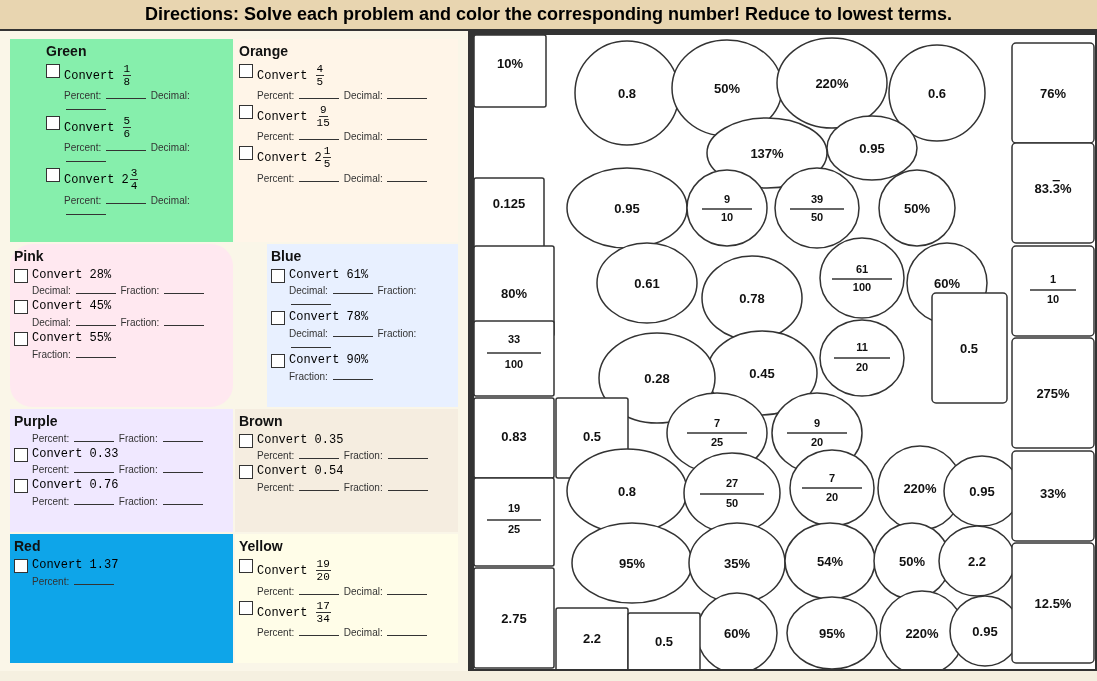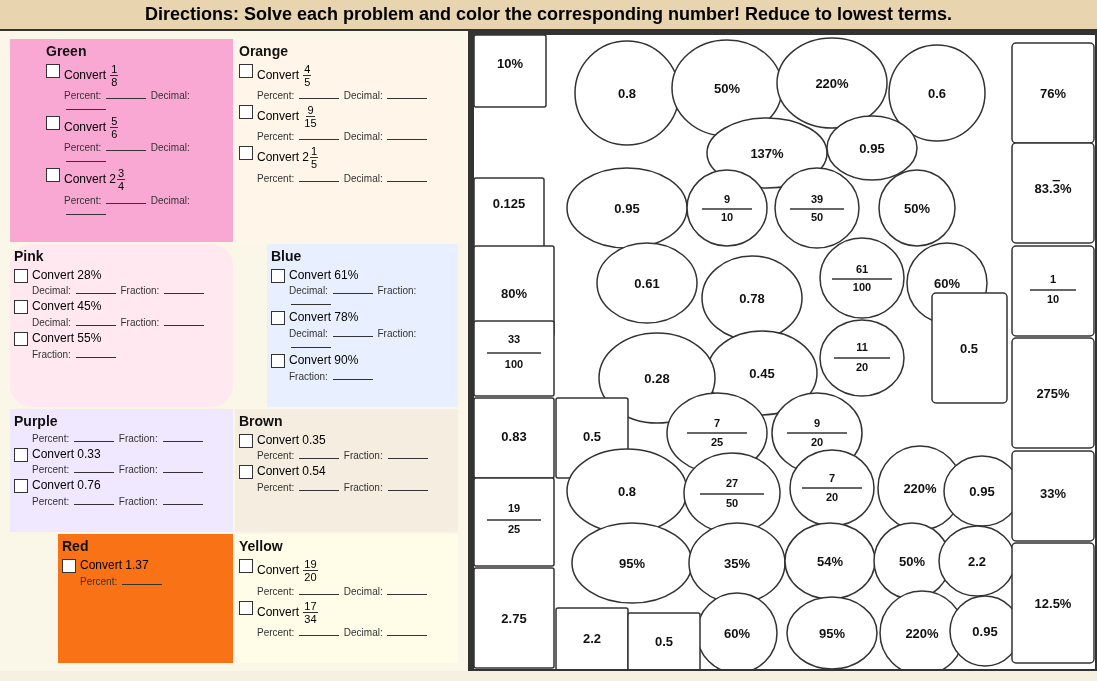--- a/index.html
+++ b/index.html
@@ -54,20 +54,21 @@
       height: 14px;
       border: 1.5px solid #333;
       margin-right: 4px;
       margin-top: 1px;
       flex-shrink: 0;
       background: white;
     }
     .convert-label {
       font-size: 12px;
       line-height: 1.3;
+      font-family: Liberation Mono, monospace;
     }
     .fraction {
       display: inline-flex;
       flex-direction: column;
       align-items: center;
       line-height: 1;
       vertical-align: middle;
       margin: 0 1px;
       font-size: 11px;
     }
@@ -109,24 +110,24 @@
       font-size: 11px;
       font-weight: bold;
       fill: #111;
       font-family: Arial, sans-serif;
     }
     .cell-border {
       fill: white;
       stroke: #333;
       stroke-width: 1.5;
     }
-    .section-green { background: #f9a8d4; padding-left: 36px; }
+    .section-green { background: #86efac; padding-left: 36px; }
     .section-pink { background: #ffe8f0; border-radius: 22px; }
     .section-purple { background: #f0e8ff; }
-    .section-red { background: #f97316; margin-left: 48px; }
+    .section-red { background: #0ea5e9; }
     .section-orange { background: #fff5e8; }
     .section-blue { background: #e8f0ff; margin-left: 32px; }
     .section-brown { background: #f5ede0; }
     .section-yellow { background: #fffde8; }
   </style>
 </head>
 <body>
 
 <div class="header">
   <span>Directions: Solve each problem and color the corresponding number! Reduce to lowest terms.</span>

